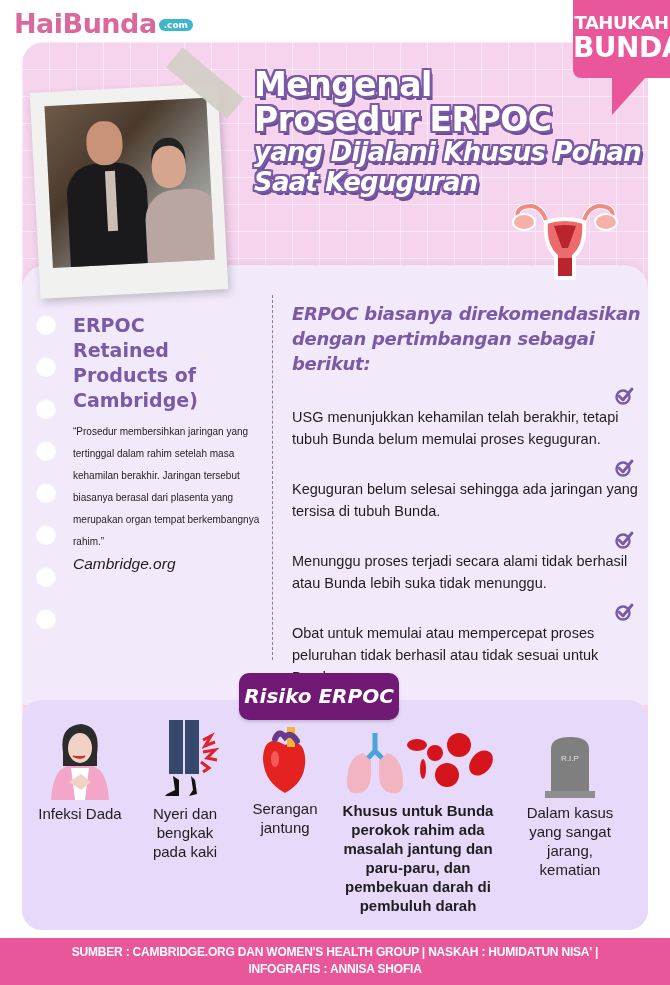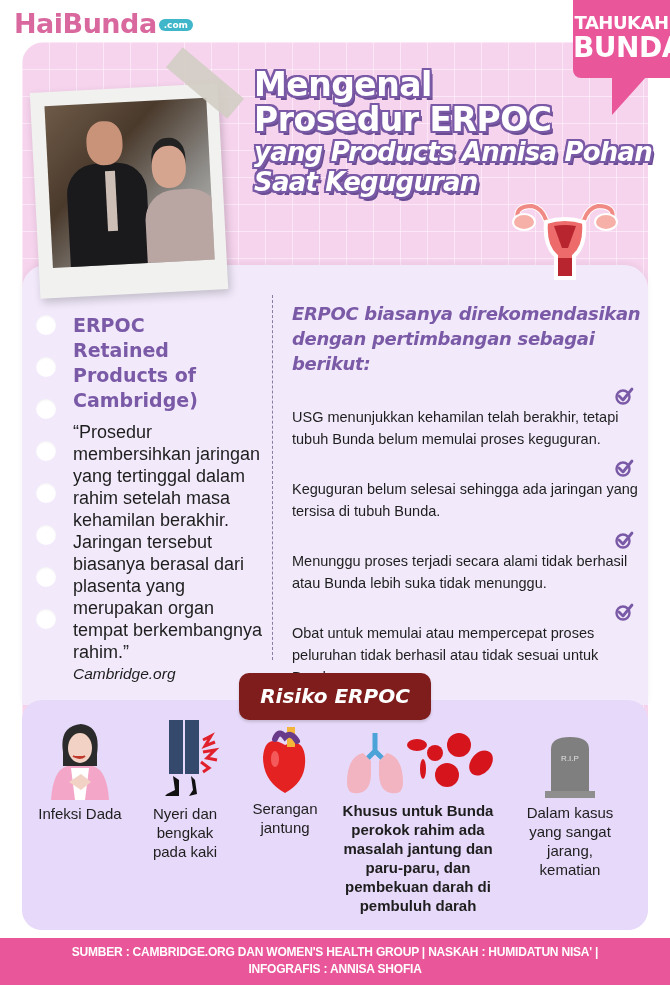--- a/index.html
+++ b/index.html
@@ -41,34 +41,34 @@
 
   .uterus { position: absolute; left: 510px; top: 198px; width: 110px; height: 86px; z-index: 4; }
 
   .card { position: absolute; left: 22px; top: 265px; width: 626px; height: 440px; background: #f2eafb; border-radius: 24px 24px 0 0; z-index: 2; box-shadow: 0 -2px 6px rgba(0,0,0,0.05); }
 
   .holes { position: absolute; left: 36px; top: 315px; z-index: 3; }
   .hole { width: 20px; height: 20px; border-radius: 50%; background: #ffffff; margin-bottom: 22px; box-shadow: inset 0 1px 2px rgba(0,0,0,0.05); }
 
   .left-col { position: absolute; left: 73px; top: 313px; width: 190px; z-index: 3; }
   .erpoc-head { font-family: "DejaVu Sans", sans-serif; font-weight: bold; font-size: 19px; line-height: 25px; color: #7a5aa6; }
-  .quote { font-size: 18px; line-height: 22px; color: #1e1e1e; margin-top: 8px; }
+  .quote { font-size: 10px; line-height: 22px; color: #1e1e1e; margin-top: 8px; }
   .quote-src { font-size: 15.5px; line-height: 22px; font-style: italic; color: #1e1e1e; }
 
   .divider { position: absolute; left: 272px; top: 295px; height: 365px; border-left: 1.5px dashed #8a7ca0; z-index: 3; }
 
   .right-col { position: absolute; left: 292px; top: 301px; width: 350px; z-index: 3; }
   .right-head { font-family: "DejaVu Sans", sans-serif; font-weight: bold; font-style: italic; font-size: 18px; line-height: 25px; color: #7a5aa6; letter-spacing: -0.3px; }
   .crit-list { list-style: none; margin-top: 8px; }
   .crit { display: flex; align-items: flex-end; margin-bottom: 6px; flex-direction: column; }
   .check { width: 20px; height: 20px; flex: 0 0 20px; margin-top: 2px; margin-right: 8px; }
   .crit-text { font-size: 14.5px; line-height: 22px; color: #1e1e1e; }
 
   .risk-panel { position: absolute; left: 22px; top: 700px; width: 626px; height: 230px; background: #e7d9f9; border-radius: 20px; z-index: 2; }
-  .risk-pill { position: absolute; left: 239px; top: 673px; width: 192px; height: 47px; background: #7f1d1d; border-radius: 10px; color: #fff; font-family: "DejaVu Sans", sans-serif; font-weight: bold; font-style: italic; font-size: 20px; text-align: center; line-height: 47px; z-index: 4; box-shadow: 0 2px 3px rgba(0,0,0,0.15); }
+  .risk-pill { position: absolute; left: 239px; top: 673px; width: 160px; height: 47px; background: #701a75; border-radius: 10px; color: #fff; font-family: "DejaVu Sans", sans-serif; font-weight: bold; font-style: italic; font-size: 20px; text-align: center; line-height: 47px; z-index: 4; box-shadow: 0 2px 3px rgba(0,0,0,0.15); }
 
   .risk-item { position: absolute; text-align: center; z-index: 3; }
   .risk-icon { display: block; margin: 0 auto; }
   .risk-label { font-size: 15px; line-height: 19px; color: #1e1e1e; margin-top: 4px; }
   .risk-label.bold { font-weight: bold; }
 
   .footer { position: absolute; left: 0; top: 938px; width: 670px; height: 47px; background: #e9579a; color: #fff; text-align: center; font-size: 12px; font-weight: bold; line-height: 17px; padding-top: 6px; letter-spacing: -0.2px; }
 </style>
 </head>
 <body>
@@ -93,21 +93,21 @@
     <div class="tie"></div>
     <div class="woman"></div>
     <div class="woman-head"></div>
   </div>
 </div>
 <div class="tape"></div>
 
 <div class="title">
   <div class="big">Mengenal</div>
   <div class="big">Prosedur ERPOC</div>
-  <div class="small">yang Products Annisa Pohan</div>
+  <div class="small">yang Dijalani Khusus Pohan</div>
   <div class="small">Saat Keguguran</div>
 </div>
 
 <svg class="uterus" viewBox="0 0 110 86">
   <g stroke="#ffffff" stroke-width="6" fill="none" stroke-linejoin="round">
     <path d="M8 22 Q4 8 22 8 Q32 10 36 22 Q44 30 52 28"></path>
     <path d="M102 22 Q106 8 88 8 Q78 10 74 22 Q66 30 58 28"></path>
   </g>
   <path d="M8 22 Q4 8 22 8 Q32 10 36 22 Q44 30 52 28" stroke="#f08a84" stroke-width="4" fill="none"></path>
   <path d="M102 22 Q106 8 88 8 Q78 10 74 22 Q66 30 58 28" stroke="#f08a84" stroke-width="4" fill="none"></path>

